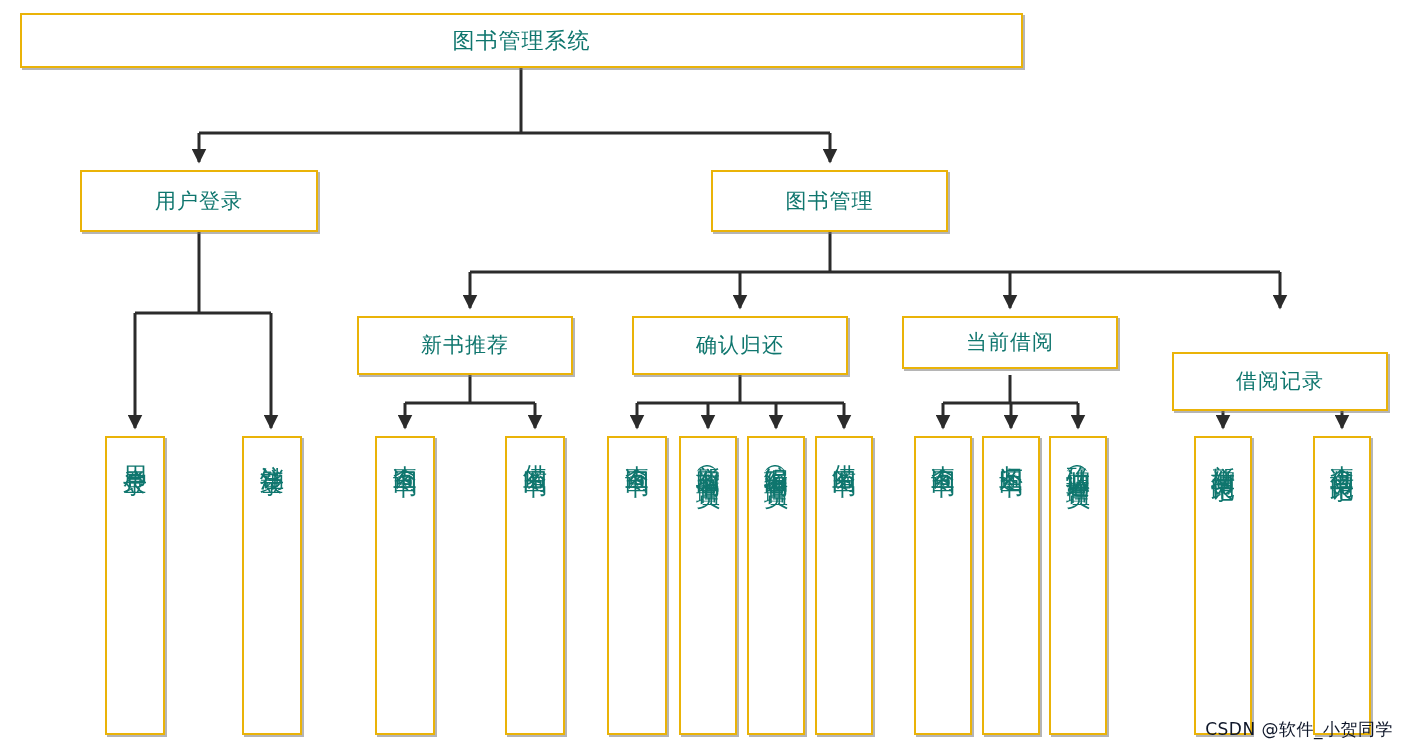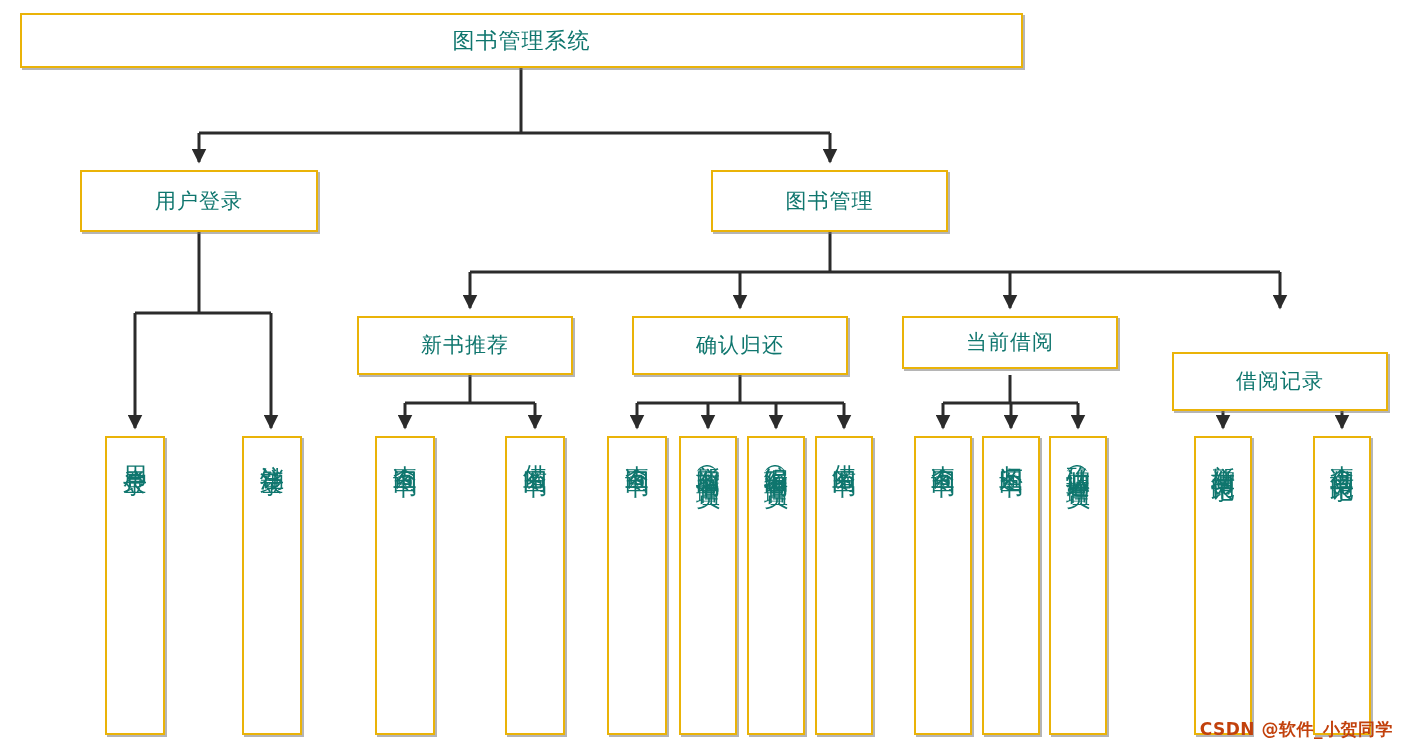--- a/index.html
+++ b/index.html
@@ -61,24 +61,23 @@
     font-size: 24px;
     line-height: 1.0;
     letter-spacing: 3px;
     white-space: nowrap;
   }
   .watermark {
     position: absolute;
     right: 12px;
     bottom: 6px;
     font-size: 17px;
-    color: #c2410c;
+    color: #0f172a;
     white-space: nowrap;
     letter-spacing: 0.5px;
-    font-weight: bold;
   }
 </style>
 </head>
 <body>
 
 <div id="canvas">
 
   <svg id="edges" viewBox="0 0 1405 747" xmlns="http://www.w3.org/2000/svg">
     <defs>
       <marker id="arrow" viewBox="0 0 10 10" refX="9" refY="5" markerWidth="5" markerHeight="5" orient="auto-start-reverse">

